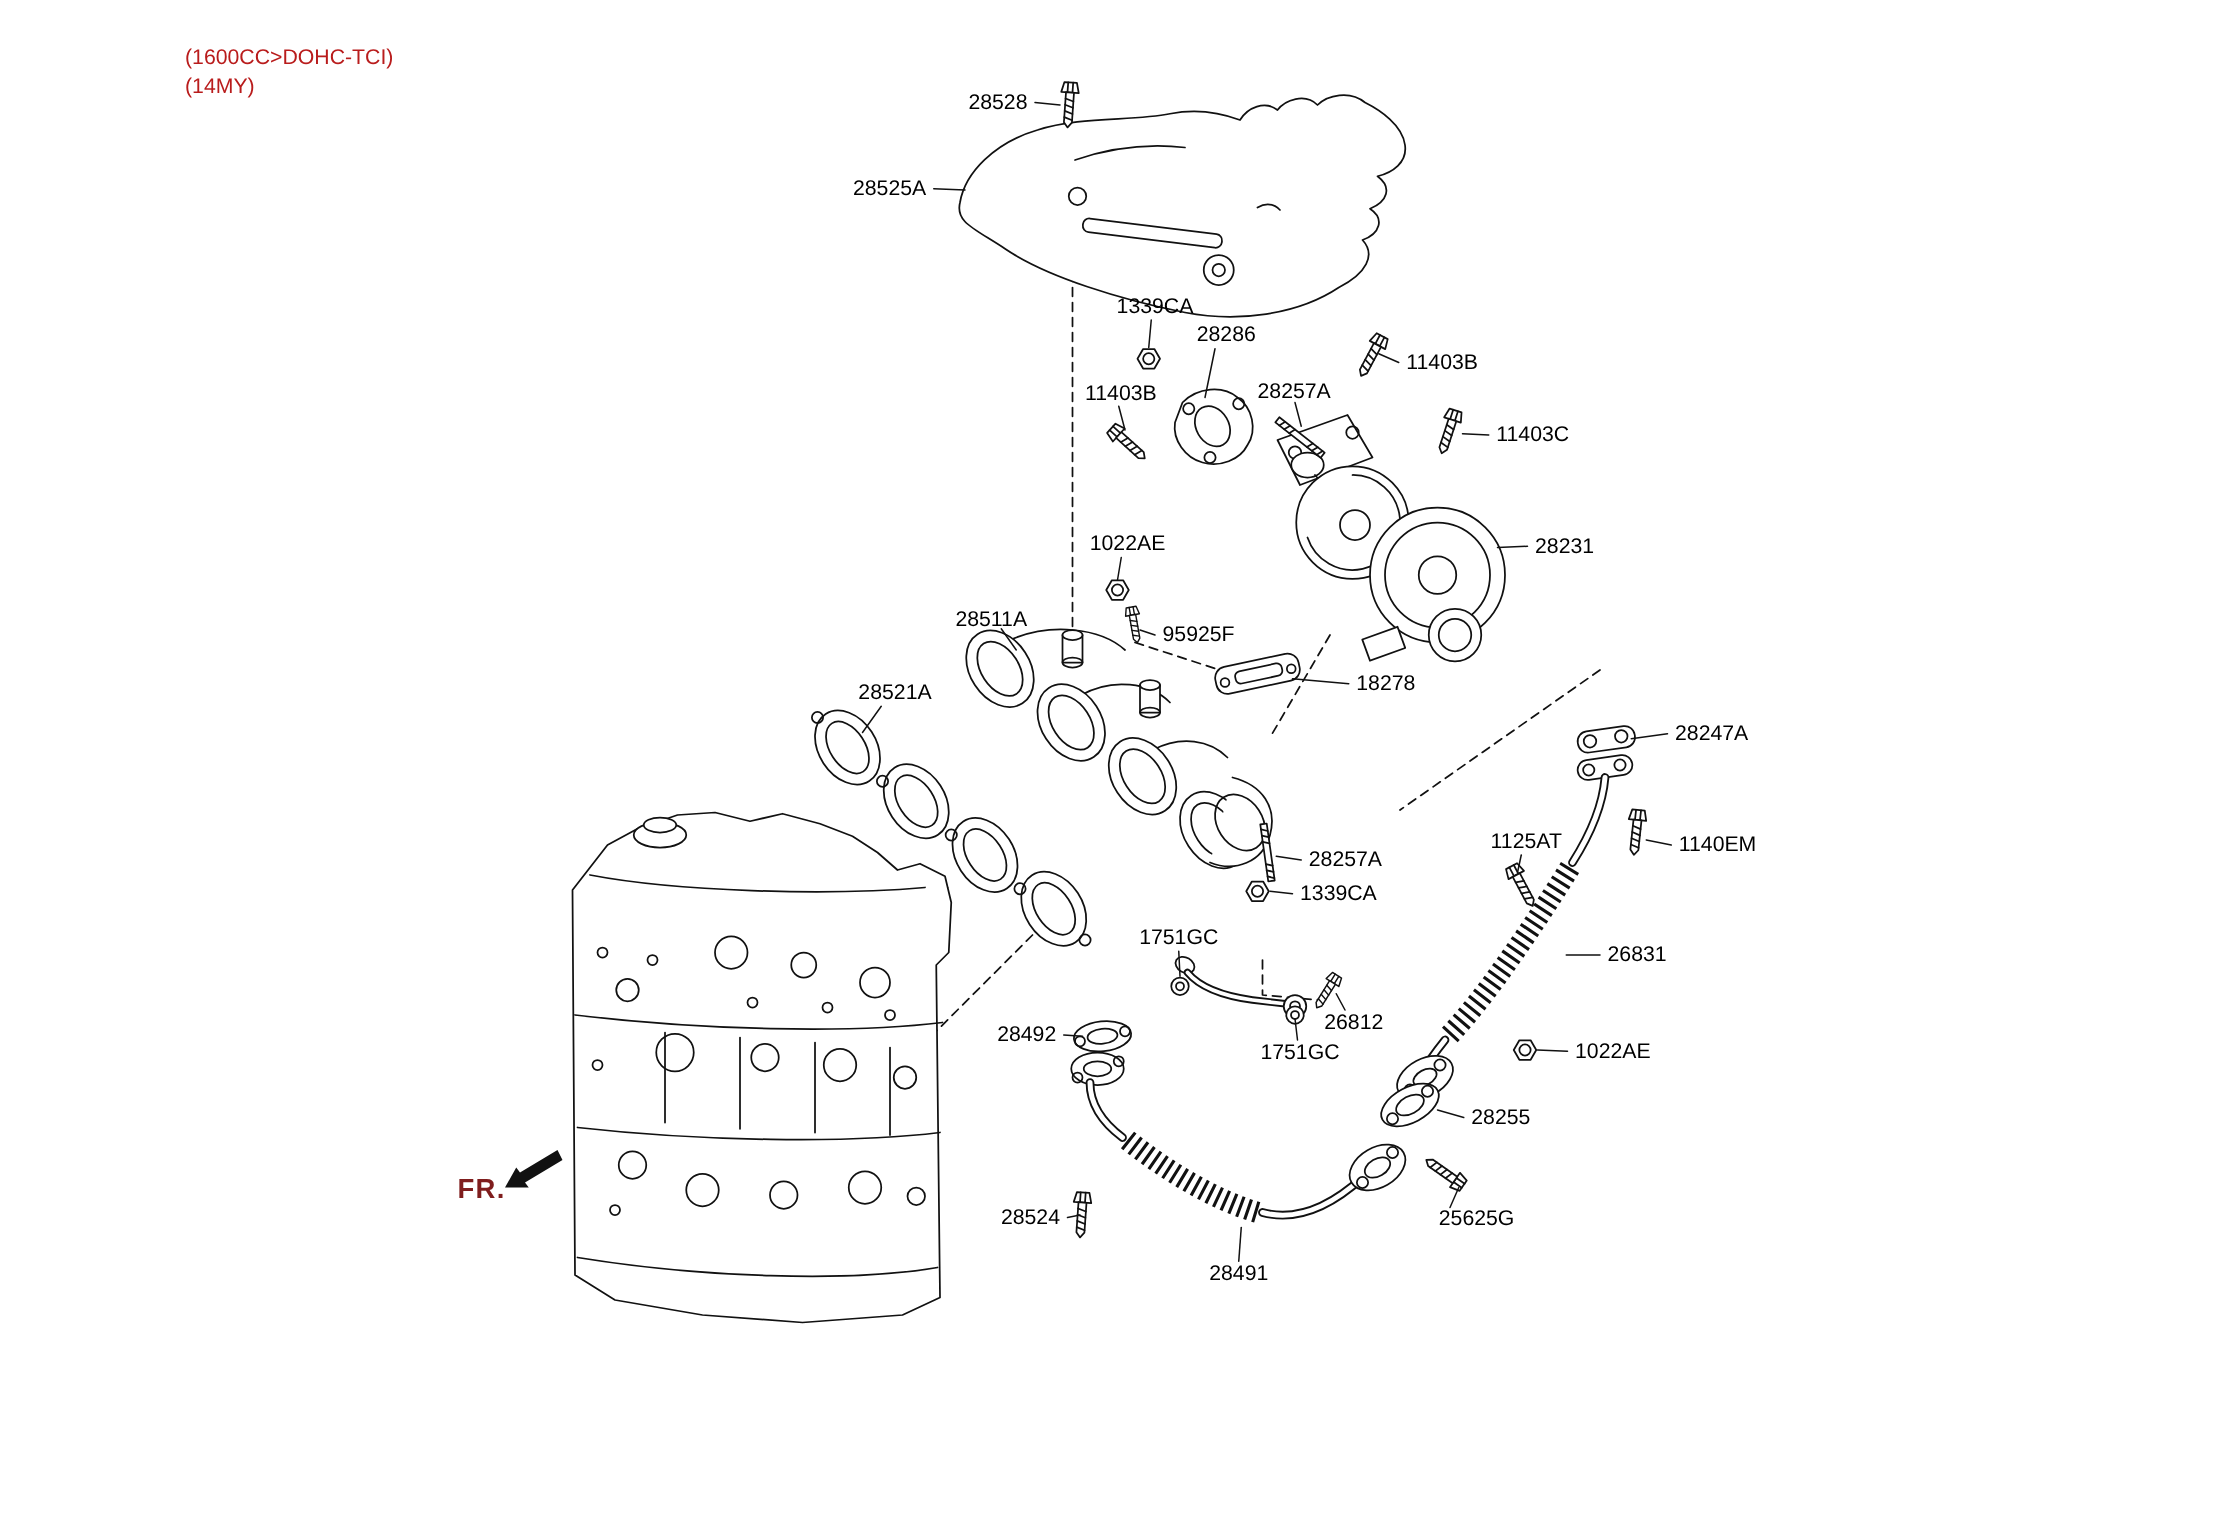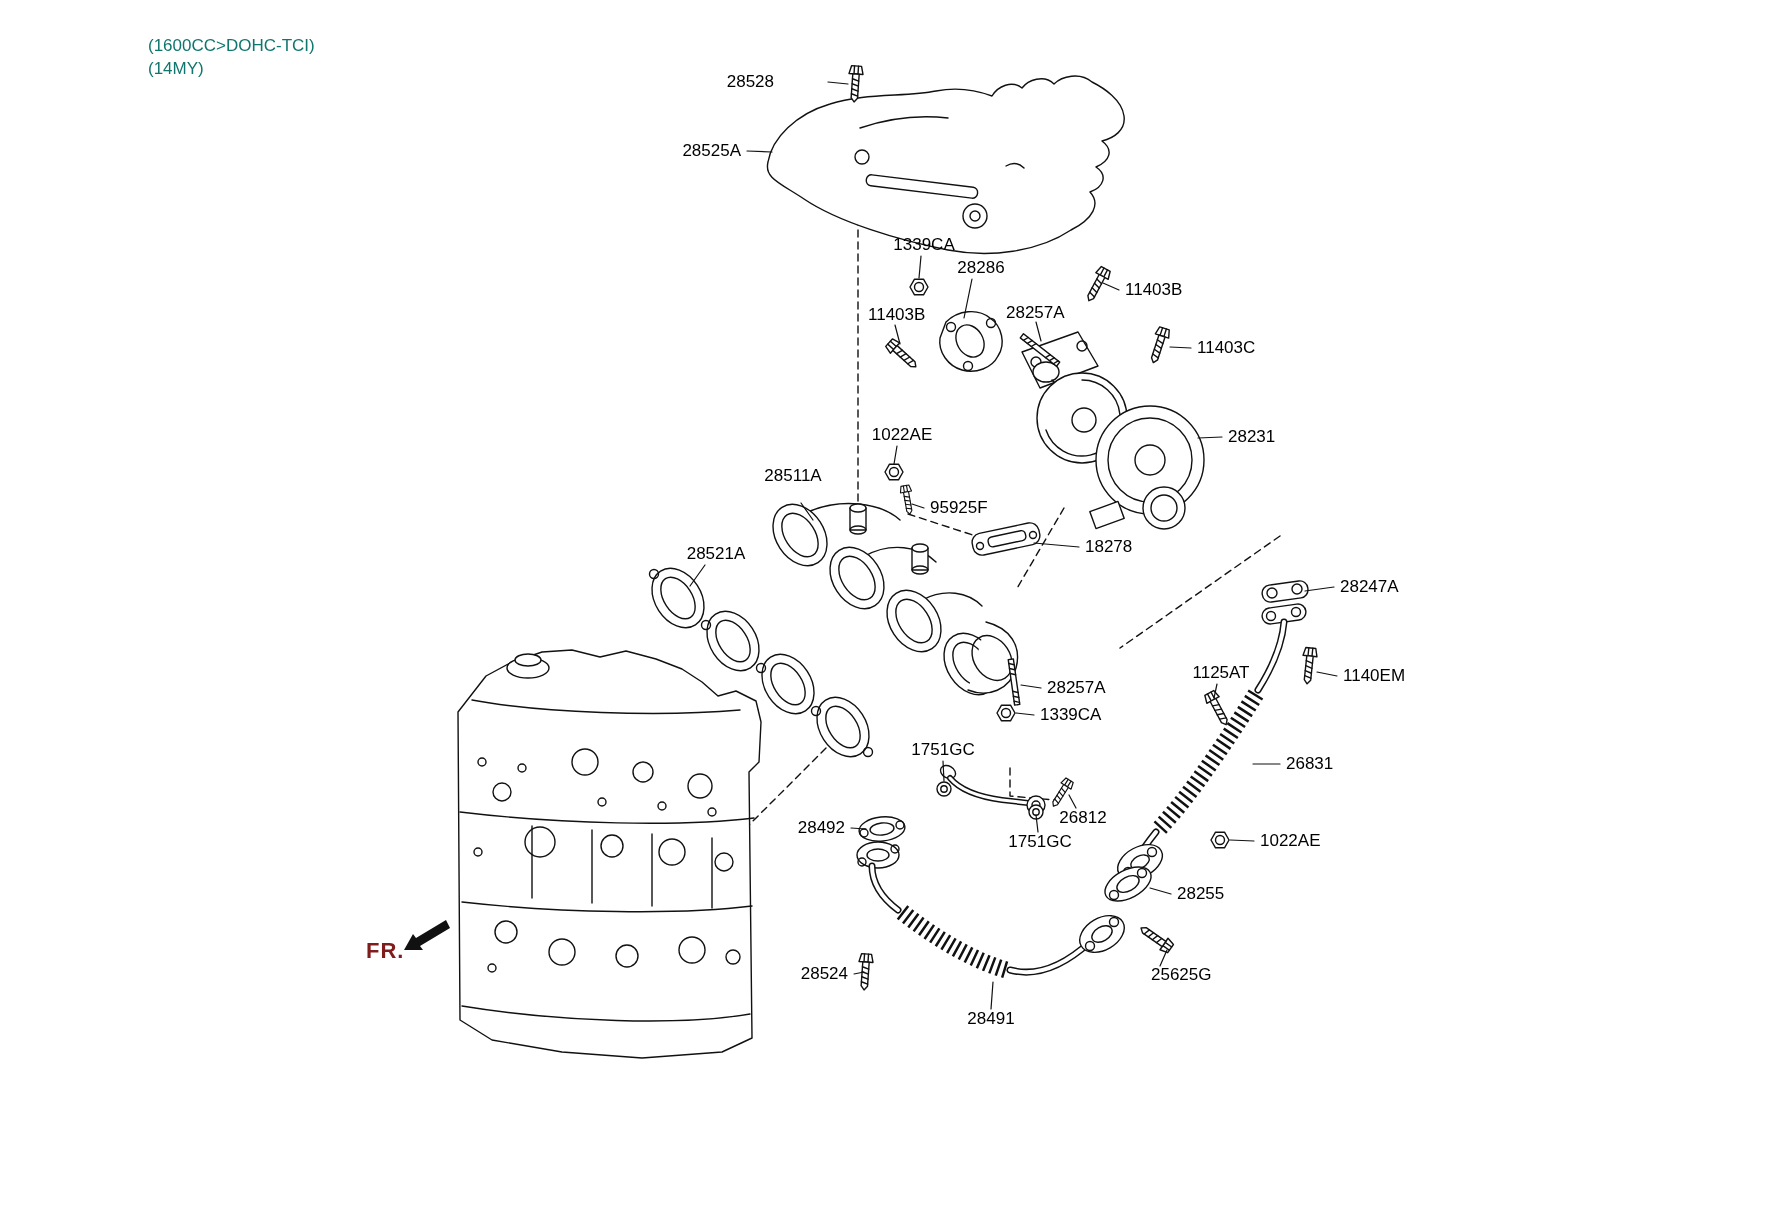--- a/index.html
+++ b/index.html
@@ -6,21 +6,21 @@
   .stage {
     position:relative;
     width:1772px; height:1211px;
     background:#fff;
     font-family:"Liberation Sans", sans-serif;
     overflow:hidden;
   }
   .diagram-svg { position:absolute; left:0; top:0; }
   .title-block {
     position:absolute; left:148px; top:34px;
-    font-size:17px; color:#0f766e; line-height:23px;
+    font-size:17px; color:#b91c1c; line-height:23px;
     white-space:nowrap;
   }
   .labels-layer { position:absolute; left:0; top:0; width:100%; height:100%; pointer-events:none; }
   .part-label {
     position:absolute;
     font-size:17px; color:#000;
     white-space:nowrap;
     transform:translateY(-50%);
   }
   .part-label.a-end    { transform:translate(-100%,-50%); }
@@ -306,31 +306,31 @@
         <line x1="991" y1="1009" x2="993" y2="982"></line>
       </g>
   </svg>
 
   <div class="title-block">
     <div>(1600CC&gt;DOHC-TCI)</div>
     <div>(14MY)</div>
   </div>
 
   <div class="labels-layer">
-      <div class="part-label a-end" style="left: 774px; top: 82px; text-align: right;">28528</div>
+      <div class="part-label a-end" style="left: 822px; top: 82px; text-align: right;">28528</div>
       <div class="part-label a-end" style="left: 741px; top: 151px; text-align: center;">28525A</div>
       <div class="part-label a-middle" style="left: 924px; top: 245px;">1339CA</div>
       <div class="part-label a-middle" style="left: 981px; top: 268px;">28286</div>
       <div class="part-label a-start" style="left: 1125px; top: 290px;">11403B</div>
       <div class="part-label a-start" style="left: 1006px; top: 313px;">28257A</div>
       <div class="part-label a-start" style="left: 868px; top: 315px;">11403B</div>
       <div class="part-label a-start" style="left: 1197px; top: 348px; text-align: right;">11403C</div>
       <div class="part-label a-start" style="left: 1228px; top: 437px;">28231</div>
       <div class="part-label a-middle" style="left: 902px; top: 435px;">1022AE</div>
-      <div class="part-label a-middle" style="left: 793px; top: 476px;">28511A</div>
+      <div class="part-label a-middle" style="left: 793px; top: 496px;">28511A</div>
       <div class="part-label a-start" style="left: 930px; top: 508px;">95925F</div>
       <div class="part-label a-middle" style="left: 716px; top: 554px;">28521A</div>
       <div class="part-label a-start" style="left: 1085px; top: 547px;">18278</div>
       <div class="part-label a-start" style="left: 1340px; top: 587px;">28247A</div>
       <div class="part-label a-middle" style="left: 1221px; top: 673px;">1125AT</div>
       <div class="part-label a-start" style="left: 1343px; top: 676px;">1140EM</div>
       <div class="part-label a-start" style="left: 1047px; top: 688px;">28257A</div>
       <div class="part-label a-start" style="left: 1040px; top: 715px;">1339CA</div>
       <div class="part-label a-start" style="left: 1286px; top: 764px;">26831</div>
       <div class="part-label a-middle" style="left: 943px; top: 750px;">1751GC</div>

